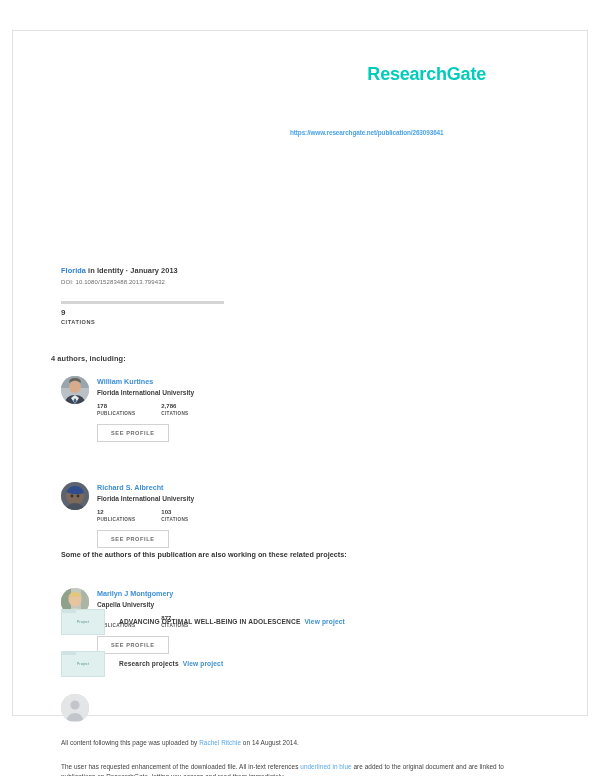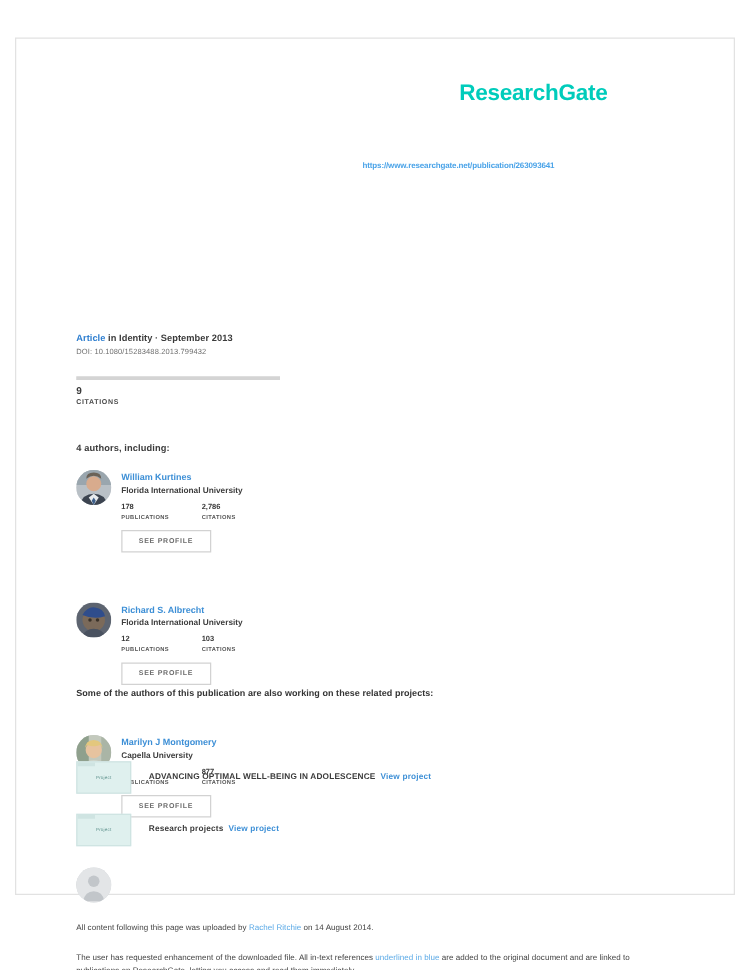--- a/index.html
+++ b/index.html
@@ -108,21 +108,21 @@
   .stat-label {
     font-size: 5.6px;
     font-weight: bold;
     color: #4a4a4a;
     letter-spacing: 0.55px;
     margin-top: 1px;
   }
   
   .authors-heading {
     position: absolute;
-    left: 61px;
+    left: 51px;
     top: 328px;
     font-size: 7.4px;
     font-weight: bold;
     color: #3b3b3b;
     letter-spacing: 0.1px;
   }
   .authors-grid {
     position: absolute;
     left: 61px;
     top: 350px;
@@ -287,21 +287,21 @@
   <div class="sheet"></div>
 
   <div class="brand-row">
     <div class="brand">ResearchGate</div>
   </div>
 
   <div class="url-line">https://www.researchgate.net/publication/263093641</div>
 
   <div class="meta">
     <div class="meta-line">
-      <span class="kind">Article</span><span class="sep">&nbsp;</span><span>in</span><span class="sep">&nbsp;</span><span>Identity</span><span class="sep">&nbsp;</span><span>·</span><span class="sep">&nbsp;</span><span>September 2013</span>
+      <span class="kind">Florida</span><span class="sep">&nbsp;</span><span>in</span><span class="sep">&nbsp;</span><span>Identity</span><span class="sep">&nbsp;</span><span>·</span><span class="sep">&nbsp;</span><span>January 2013</span>
     </div>
     <div class="meta-doi">DOI: 10.1080/15283488.2013.799432</div>
   </div>
 
   <div class="stats">
     <div class="stat-col">
       <div class="stat-rule short"></div>
       <div class="stat-value">9</div>
       <div class="stat-label">CITATIONS</div>
     </div>

